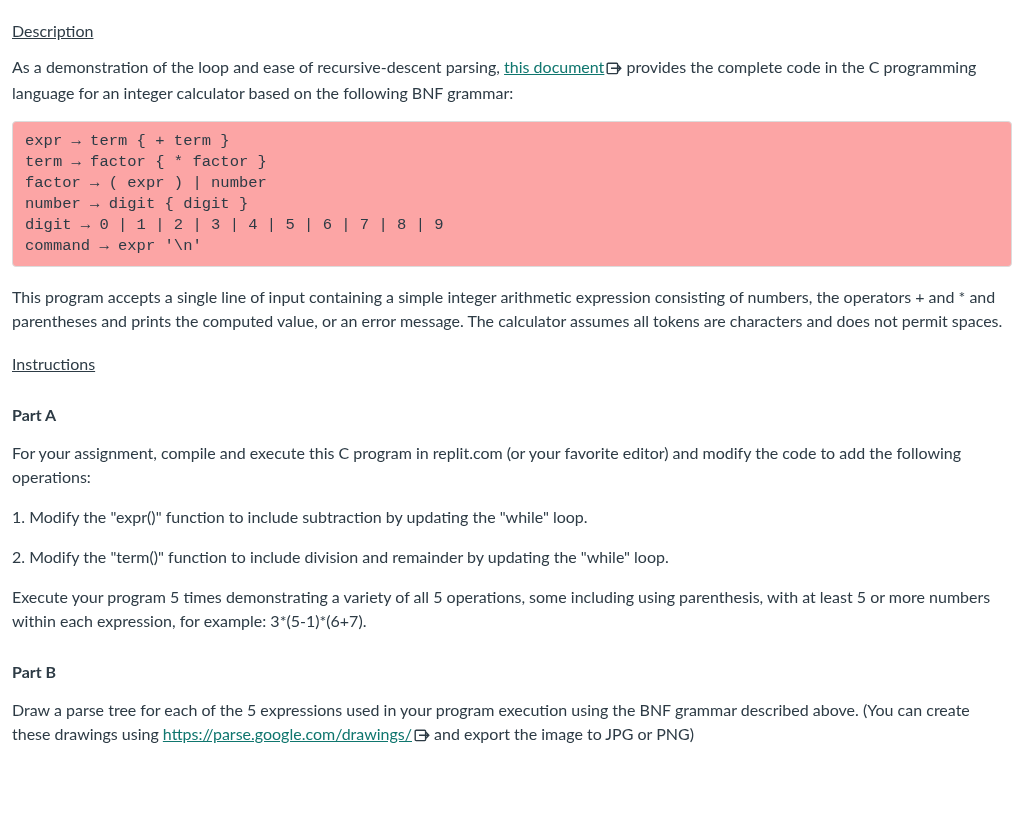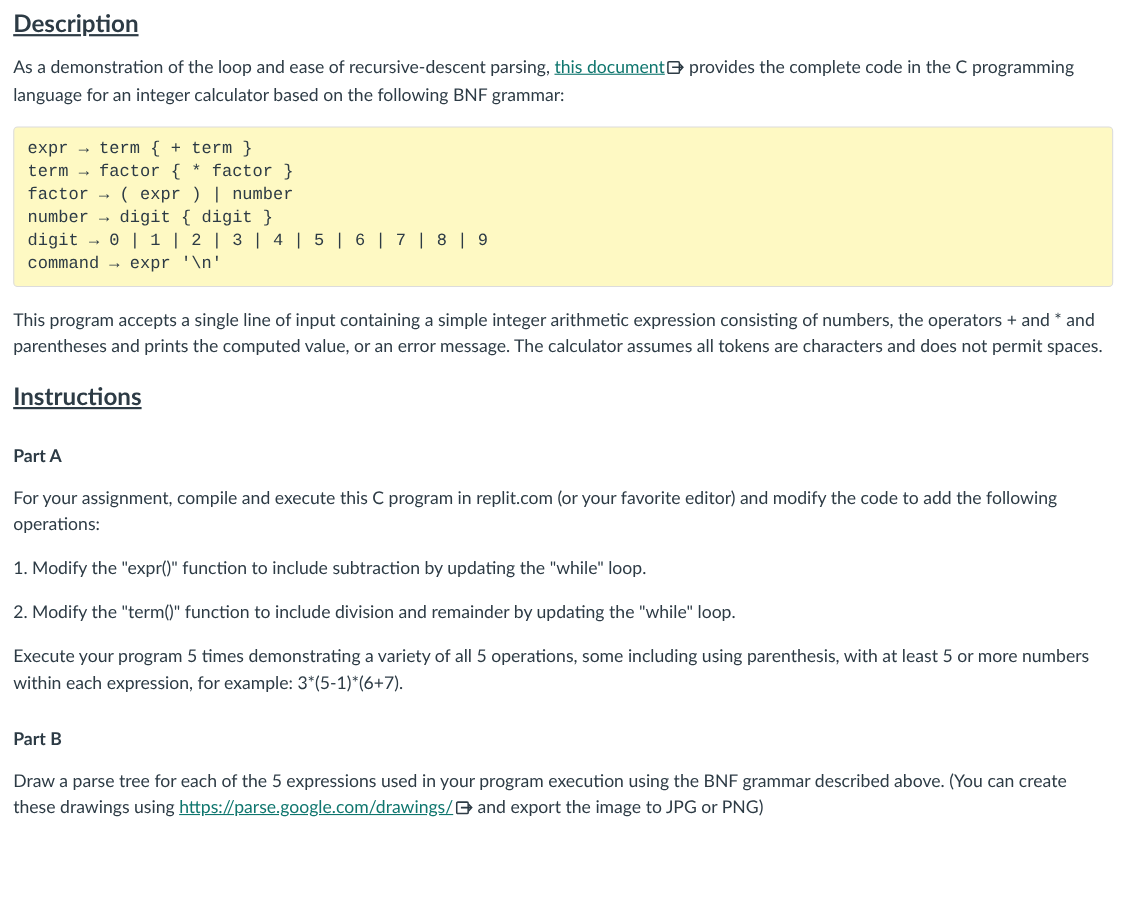--- a/index.html
+++ b/index.html
@@ -6,25 +6,25 @@
     body {
       font-family: "Lato", "Helvetica Neue", Helvetica, Arial, sans-serif;
       font-size: 16px;
       color: #2d3b45;
       background: #ffffff;
       padding: 0 12px 12px 12px;
       width: 1024px;
       line-height: 1.5;
     }
     h3.section-heading {
-      font-weight: 700;
+      font-weight: 400;
       text-decoration: underline;
-      font-size: 22px;
+      font-size: 16px;
       margin-bottom: 12px;
-      margin-top: 4px;
+      margin-top: 19px;
     }
     p {
       margin-bottom: 16px;
     }
     a.link {
       color: #0f766e;
       text-decoration: underline;
       cursor: pointer;
     }
     .ext-icon {
@@ -33,21 +33,21 @@
       margin-left: 2px;
     }
     .ext-icon svg {
       width: 16px;
       height: 14px;
       stroke: #2d3b45;
       stroke-width: 1.4;
       fill: none;
     }
     pre.code-block {
-      background: #fef9c3;
+      background: #fca5a5;
       border: 1px solid #dcdcdc;
       border-radius: 4px;
       padding: 9px 12px;
       font-family: Menlo, Monaco, Consolas, "Courier New", monospace;
       font-size: 15.5px;
       line-height: 1.35;
       white-space: pre;
       margin-bottom: 18px;
       color: #2d3b45;
       overflow-x: auto;

